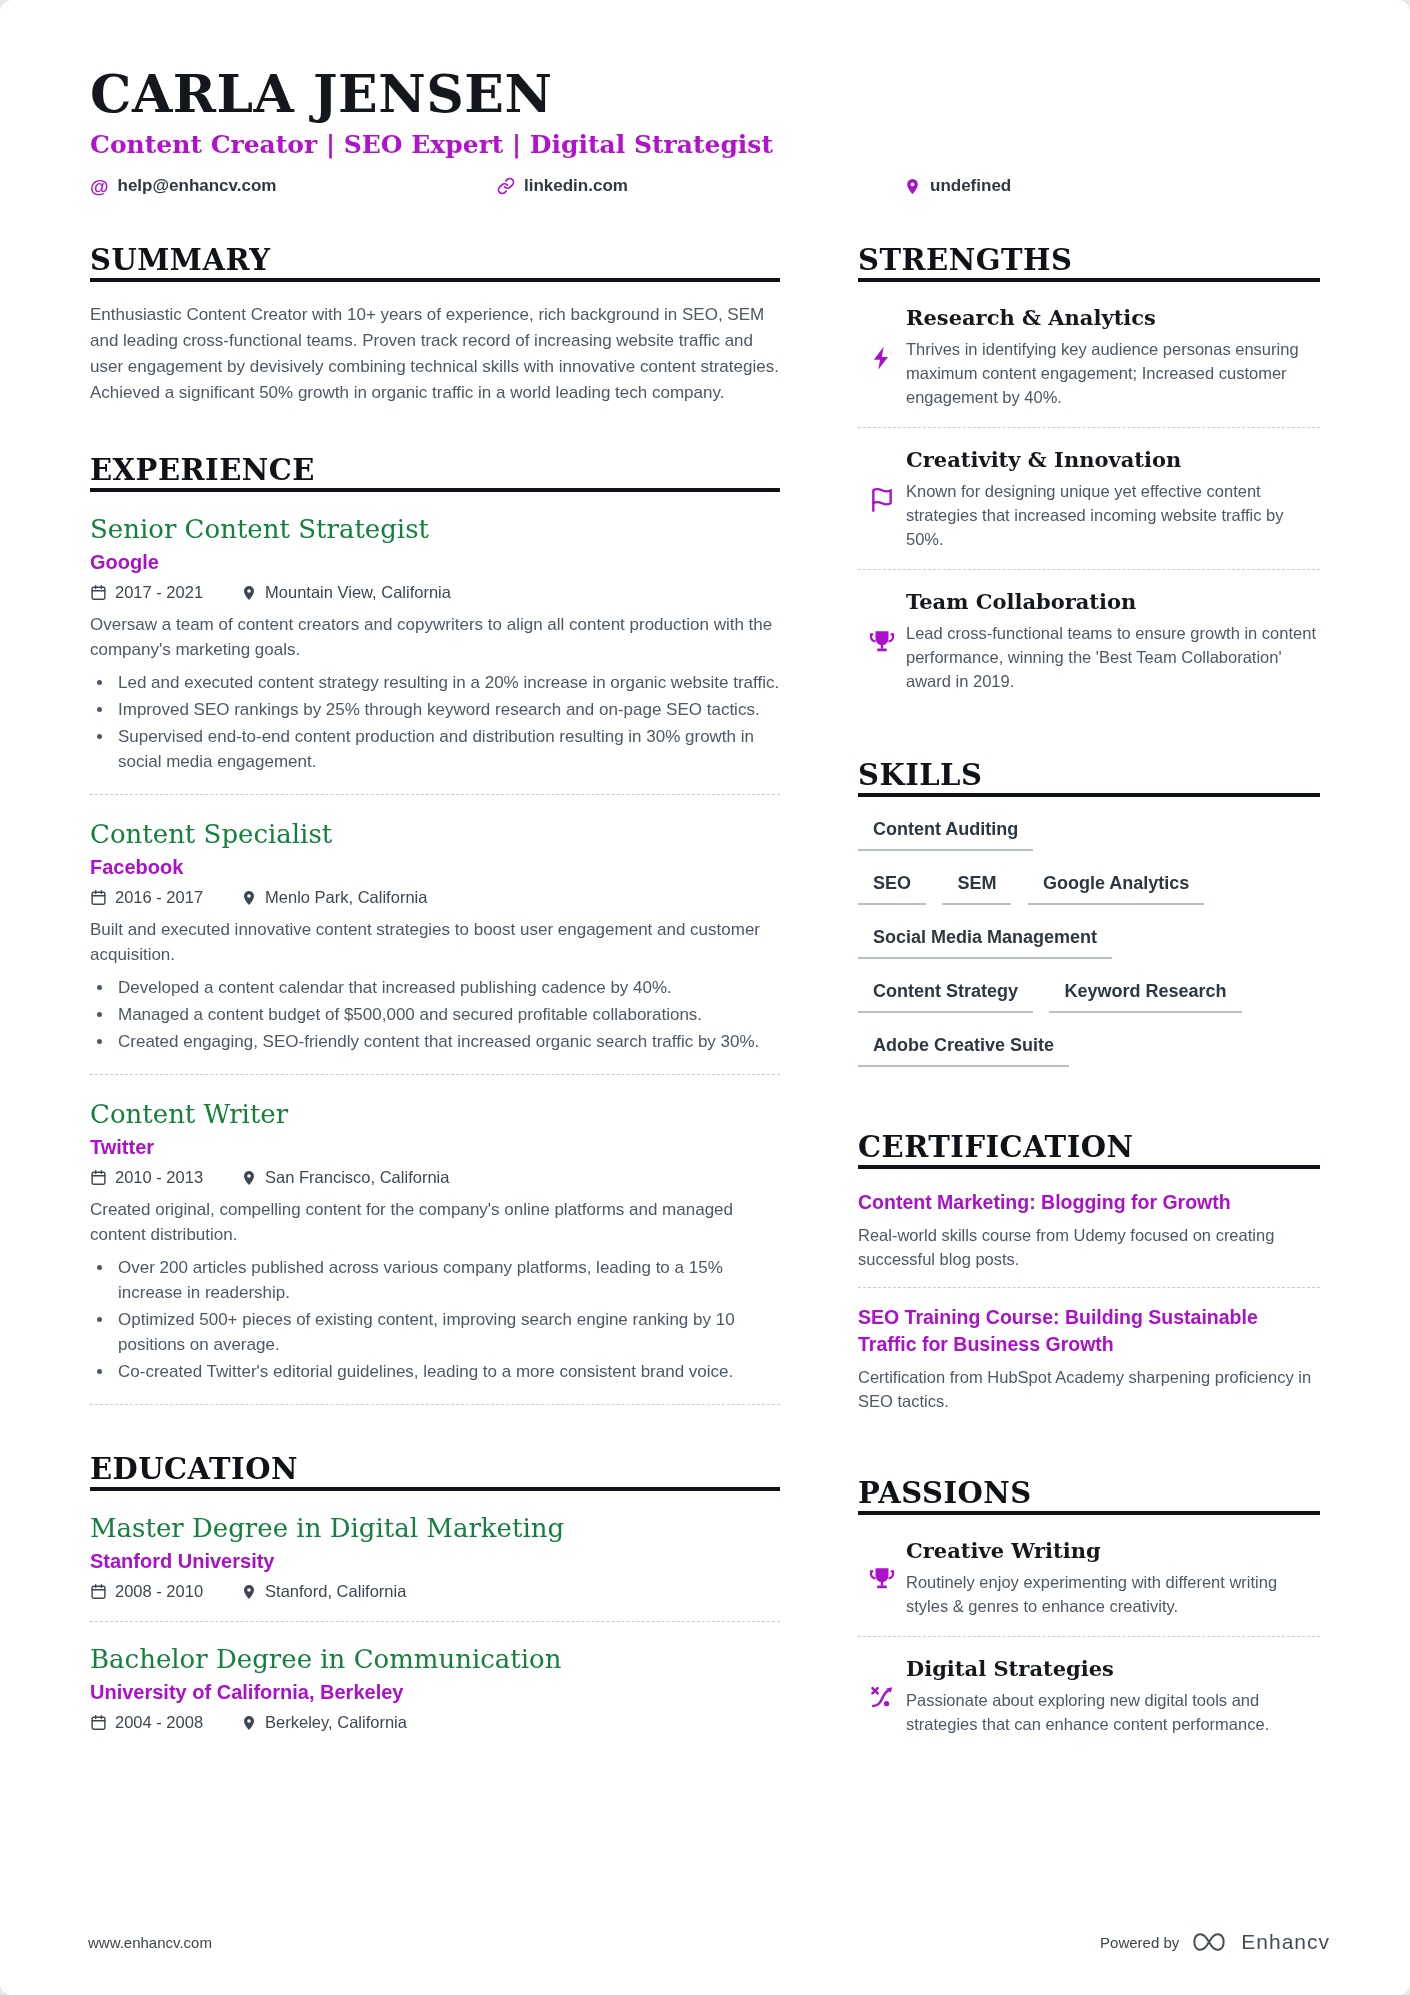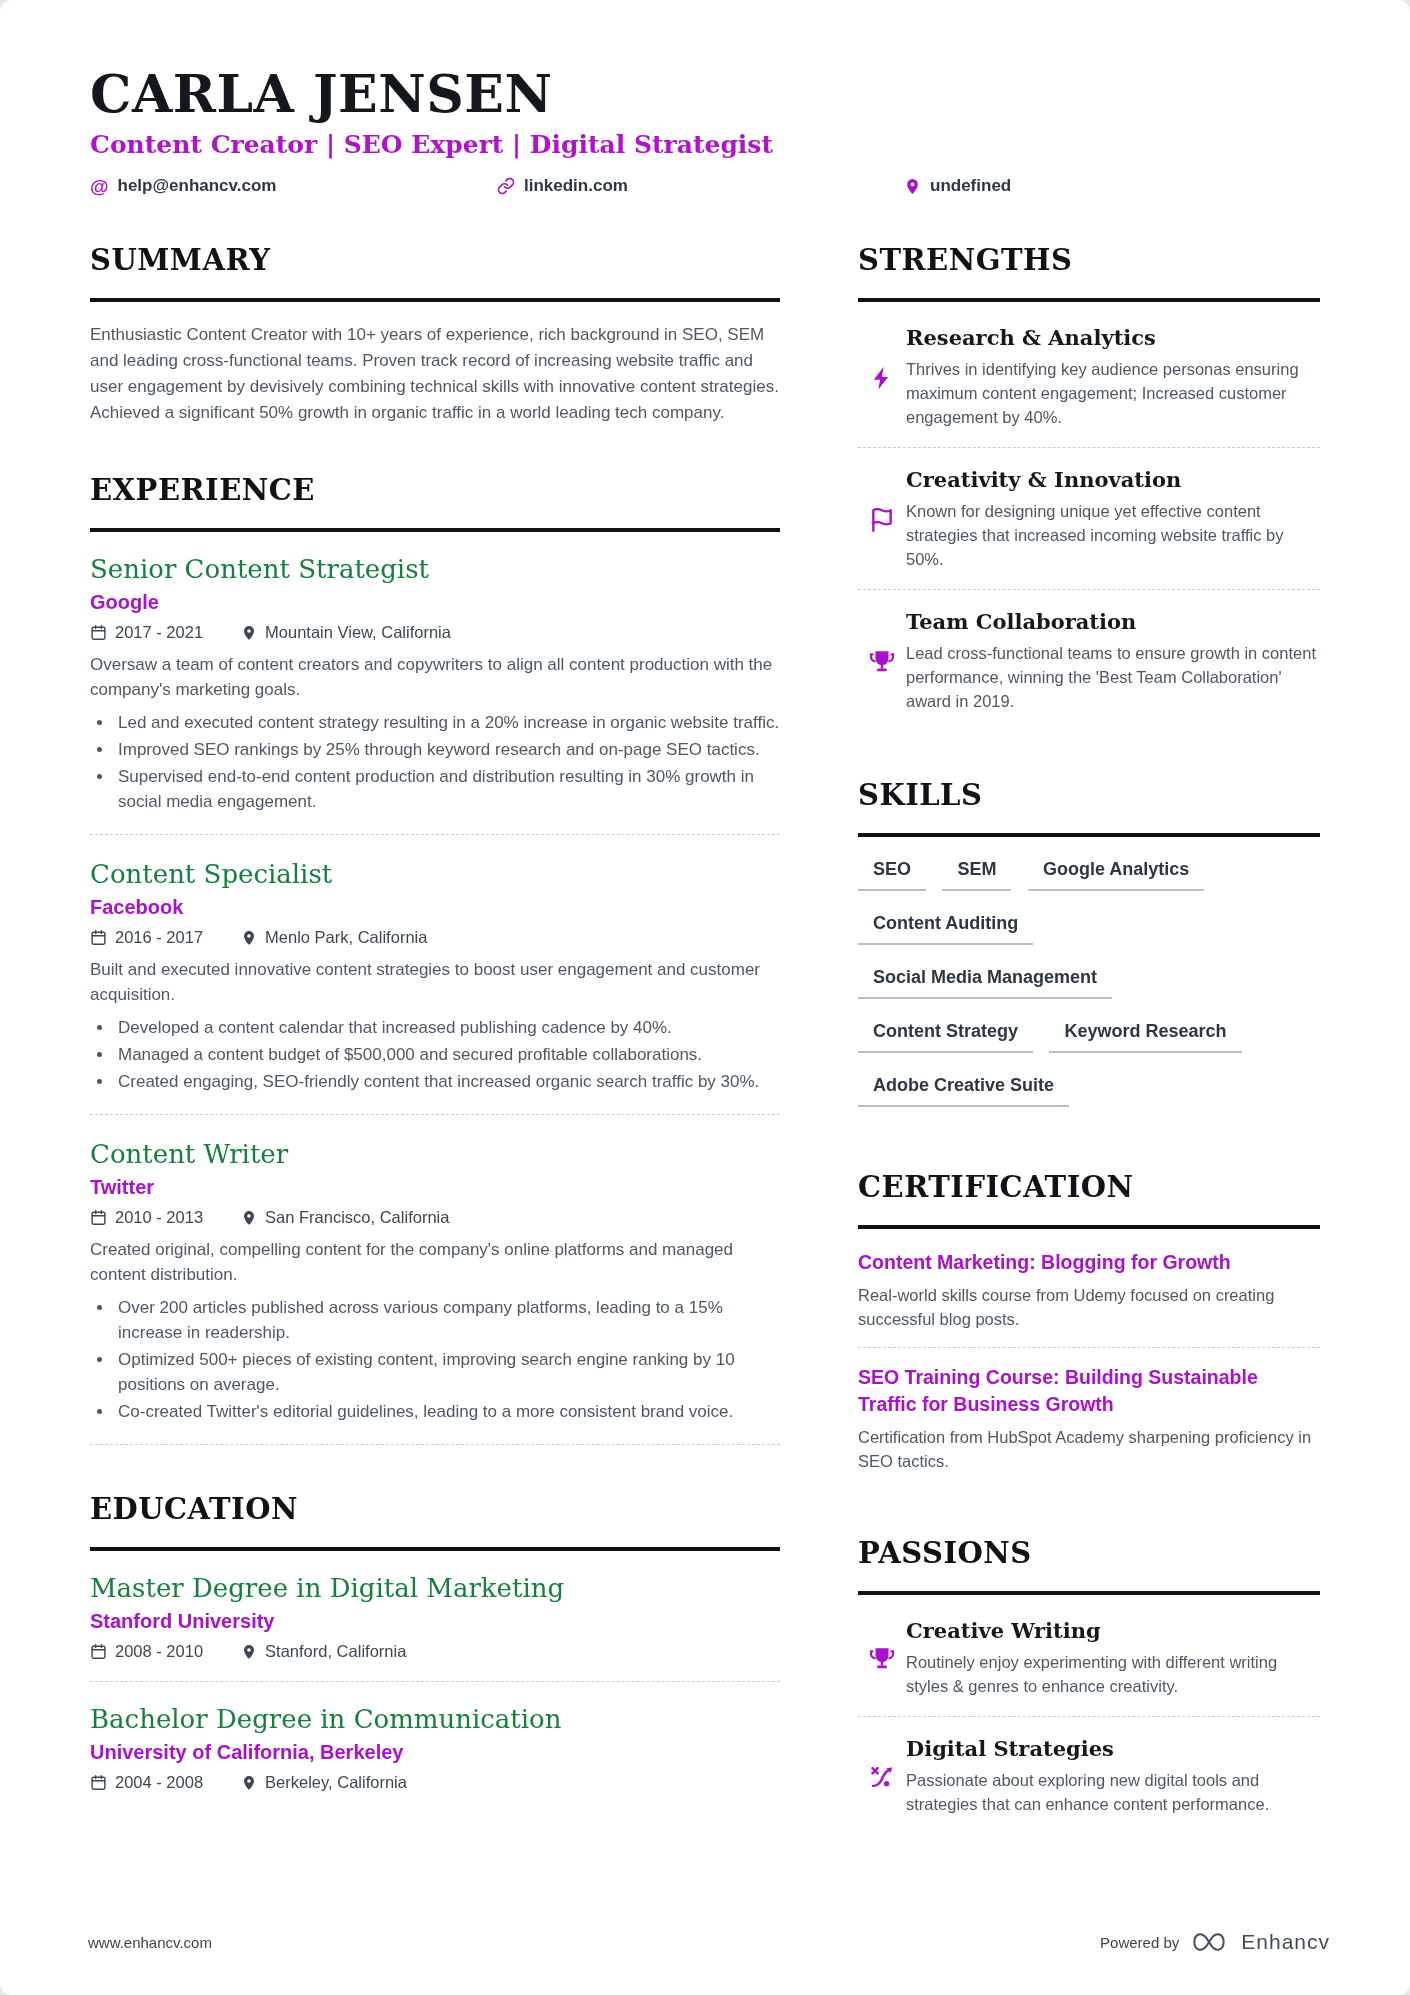--- a/index.html
+++ b/index.html
@@ -37,21 +37,21 @@
   .columns{display:flex;margin-top:46px;}
   .col-left{width:690px;margin-right:78px;flex:none;}
   .col-right{width:462px;flex:none;}
 
   section{margin-bottom:46px;}
   .sec-heading{
     font-family:"DejaVu Serif","Liberation Serif",serif;
     font-weight:700;font-size:29px;line-height:36px;
     color:#0f1216;letter-spacing:.5px;
     border-bottom:4px solid #0f1216;
-    padding-bottom:20px;margin-bottom:20px;
+    padding-bottom:0;margin-bottom:20px;
   }
 
   
   .summary-text{font-size:17px;line-height:26px;color:#4e5865;}
 
   .job{padding-bottom:20px;margin-bottom:22px;border-bottom:1px dashed #c9cdd3;}
   .job-title,.degree-title{
     font-family:"DejaVu Serif","Liberation Serif",serif;
     font-weight:400;font-size:26px;line-height:34px;color:#15803d;
   }
@@ -348,26 +348,26 @@
             <div class="feat-body">
               <div class="feat-title">Team Collaboration</div>
               <div class="feat-text">Lead cross-functional teams to ensure growth in content performance, winning the 'Best Team Collaboration' award in 2019.</div>
             </div>
           </div>
         </section>
 
         <section>
           <div class="sec-heading">SKILLS</div>
           <div class="skill-row">
+            <span class="skill-tag">Content Auditing</span>
+          </div>
+          <div class="skill-row">
             <span class="skill-tag">SEO</span>
             <span class="skill-tag">SEM</span>
             <span class="skill-tag">Google Analytics</span>
-          </div>
-          <div class="skill-row">
-            <span class="skill-tag">Content Auditing</span>
           </div>
           <div class="skill-row">
             <span class="skill-tag">Social Media Management</span>
           </div>
           <div class="skill-row">
             <span class="skill-tag">Content Strategy</span>
             <span class="skill-tag">Keyword Research</span>
           </div>
           <div class="skill-row">
             <span class="skill-tag">Adobe Creative Suite</span>

